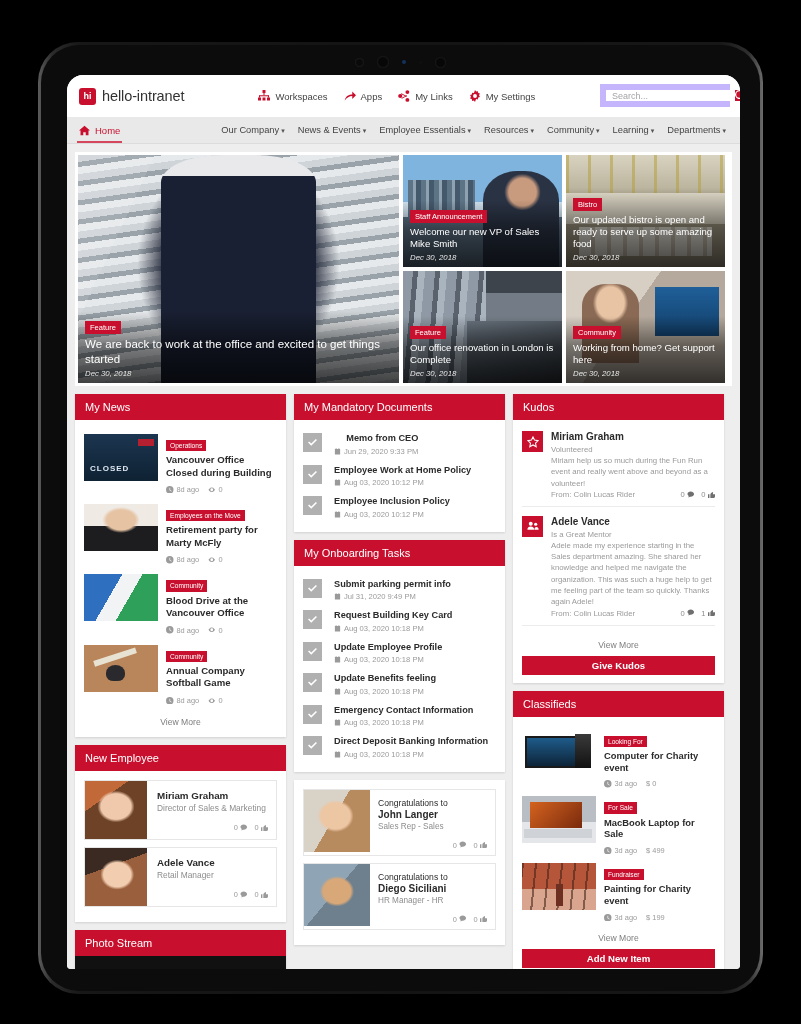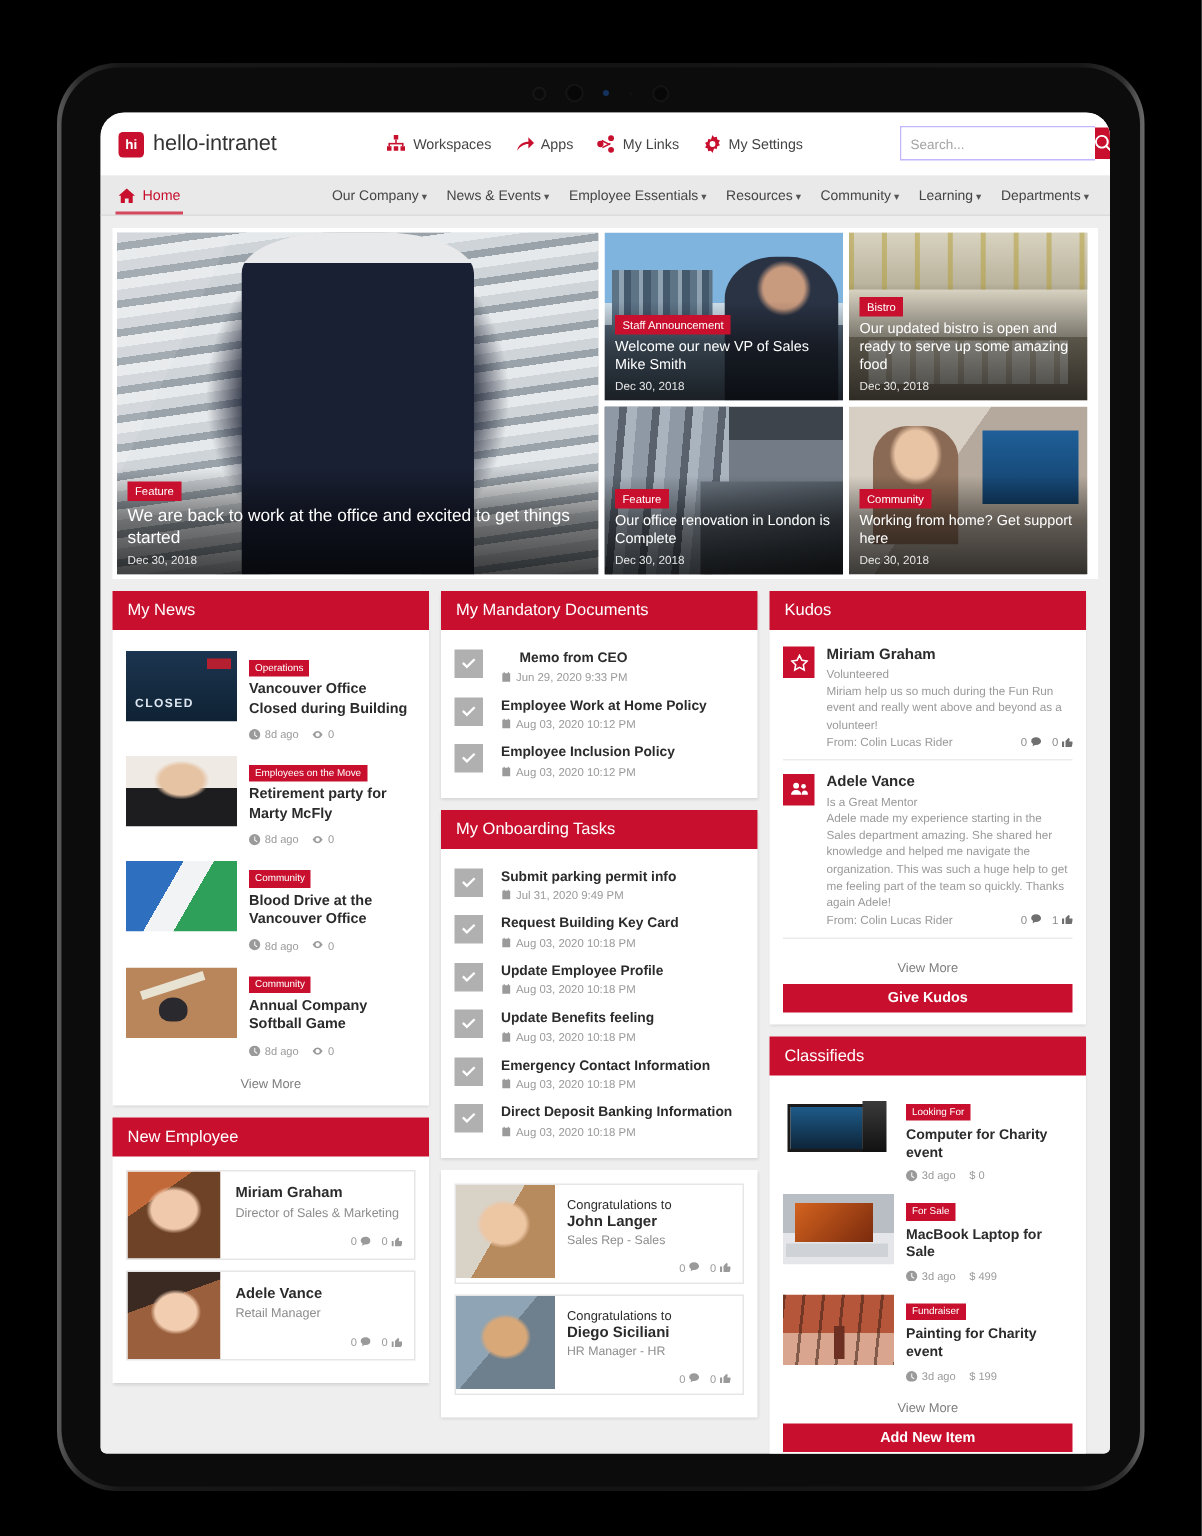--- a/index.html
+++ b/index.html
@@ -69,21 +69,21 @@
 
   .topnav { display: flex; align-items: center; gap: 16px; margin-left: 74px; }
   .topnav-item { display: flex; align-items: center; gap: 5px; cursor: pointer; }
   .topnav-label { font-size: 9.5px; color: #444; }
   .tn-icon { width: 12px; height: 12px; color:#c8102e; display:block; }
   .tn-icon svg { width: 100%; height: 100%; fill: #c8102e; display:block; }
 
   .searchbox {
     position: absolute; right: 10px; top: 9px;
     display: flex; height: 23px; width: 130px;
-    border: 1px solid #c4b5fd; background: #fff;
+    border: 6px solid #c4b5fd; background: #fff;
   }
   .searchbox input {
     border: 0; outline: 0; flex: 1; padding: 0 6px;
     font-size: 9px; color: #555; font-family: "Liberation Sans", sans-serif;
   }
   .searchbox input::placeholder { color: #a5a5a5; }
   .search-btn {
     width: 30px; background: #c8102e; border: 0; cursor: pointer;
     display: flex; align-items: center; justify-content: center;
   }
@@ -123,21 +123,21 @@
     position:absolute; left:0; right:0; bottom:0; padding: 5px 7px 5px 7px;
     background: linear-gradient(to top, rgba(0,0,0,0.72) 0%, rgba(0,0,0,0.45) 55%, rgba(0,0,0,0) 100%);
     color: #fff;
   }
   .tile-tag {
     display:inline-block; background:#c8102e; color:#fff;
     font-size: 7.5px; padding: 2px 5px; margin-bottom: 3px;
   }
   .tile-title { font-size: 9.6px; line-height: 1.25; }
   .hero-main .tile-title { font-size: 11.5px; }
-  .tile-date { font-size: 7.8px; margin-top: 3px; color:#e6e6e6; }
+  .tile-date { font-size: 7.8px; margin-top: 3px; color:#e6e6e6;font-style:italic; }
 
   
   .ph { position:absolute; inset:0; }
   .ph-suit {
     background:
       linear-gradient(115deg, rgba(255,255,255,.10) 0 18%, rgba(0,0,0,0) 18% 100%),
       radial-gradient(ellipse 45% 70% at 50% 48%, #13182a 0 48%, rgba(19,24,42,0) 70%),
       repeating-linear-gradient(172deg, #cfd4d8 0 7px, #9aa3aa 7px 12px, #e6e9eb 12px 19px),
       linear-gradient(#b9c1c7, #8e979e);
   }
@@ -613,20 +613,24 @@
                           <svg viewBox="0 0 16 16">
                             <path d="M0 7h3v8H0zm5 8h7.5c.8 0 1.4-.6 1.6-1.3l1.8-4.6c.2-1-.5-2.1-1.6-2.1h-4l.6-3c.1-.7-.3-1.4-1-1.6l-.9-.3L5 6.5z"></path>
                           </svg>
                         </span>
                     </div>
                   </div>
                 </div>
               </div>
             </div>
 
+            <div class="card cut-card">
+              <div class="card-head">Photo Stream</div>
+              <div class="photo-strip"></div>
+            </div>
           </div>
 
           <div class="col">
 
             <div class="card">
               <div class="card-head">My Mandatory Documents</div>
               <div class="card-body">
                 <div class="task">
                   <div class="chk">
                       <svg viewBox="0 0 16 16">

